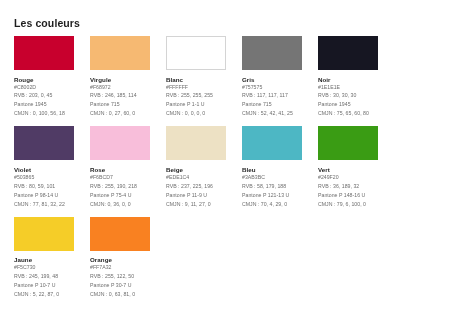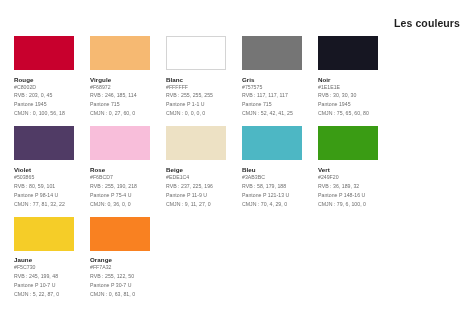--- a/index.html
+++ b/index.html
@@ -16,21 +16,20 @@
     background: #ffffff;
     position: relative;
     padding: 17px 14px 0 14px;
   }
   .page-title {
     font-size: 10.5px;
     font-weight: bold;
     color: #1e1e1e;
     letter-spacing: 0.1px;
     margin-bottom: 7px;
-    text-align: right;
   }
   .grid {
     display: grid;
     grid-template-columns: repeat(5, 76px);
     column-gap: 0px;
     row-gap: 0px;
   }
   .swatch-cell {
     width: 76px;
     margin-bottom: 8px;

